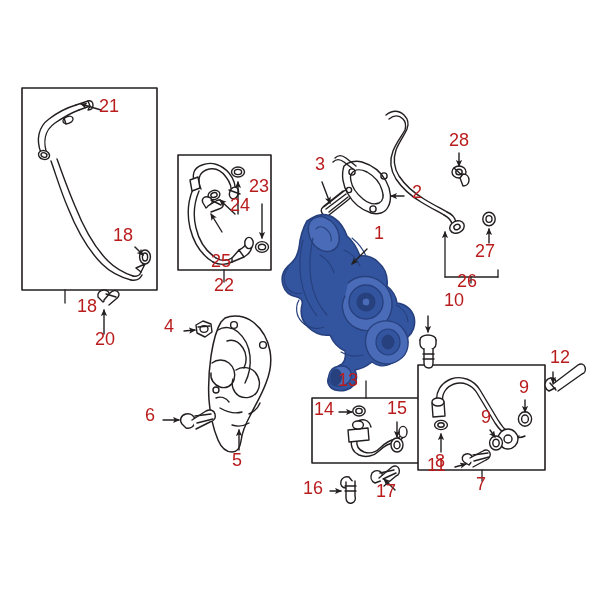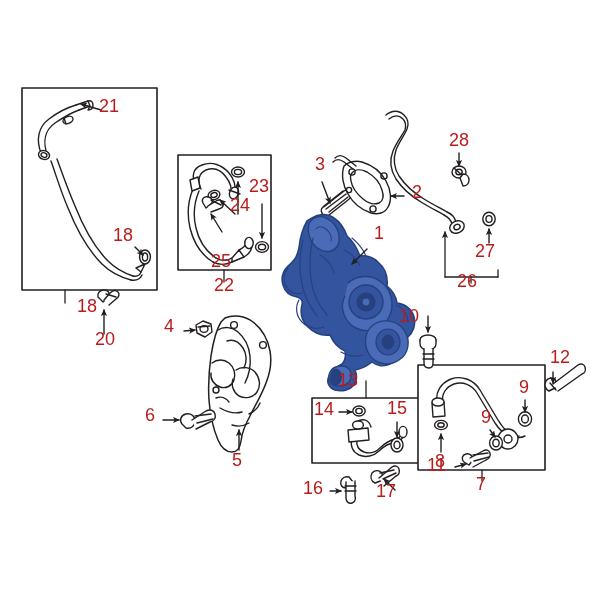--- a/index.html
+++ b/index.html
@@ -446,21 +446,21 @@
   <div class="lbl" style="left:374px;top:224px;">1</div>
   <div class="lbl" style="left:412px;top:183px;">2</div>
   <div class="lbl" style="left:315px;top:155px;">3</div>
   <div class="lbl" style="left:164px;top:317px;">4</div>
   <div class="lbl" style="left:232px;top:451px;">5</div>
   <div class="lbl" style="left:145px;top:406px;">6</div>
   <div class="lbl" style="left:476px;top:475px;">7</div>
   <div class="lbl" style="left:435px;top:452px;">8</div>
   <div class="lbl" style="left:481px;top:408px;">9</div>
   <div class="lbl" style="left:519px;top:378px;">9</div>
-  <div class="lbl" style="left:399px;top:291px;margin-top:16px;">10</div>
+  <div class="lbl" style="left:444px;top:291px;">10</div>
   <div class="lbl" style="left:427px;top:456px;">11</div>
   <div class="lbl" style="left:542px;top:348px;margin-left:8px;">12</div>
   <div class="lbl" style="left:338px;top:371px;text-align:center;">13</div>
   <div class="lbl" style="left:314px;top:400px;">14</div>
   <div class="lbl" style="left:387px;top:399px;">15</div>
   <div class="lbl" style="left:303px;top:479px;">16</div>
   <div class="lbl" style="left:376px;top:482px;">17</div>
   <div class="lbl" style="left:32px;top:297px;margin-left:45px;">18</div>
   <div class="lbl" style="left:113px;top:226px;">18</div>
   <div class="lbl" style="left:95px;top:330px;">20</div>

